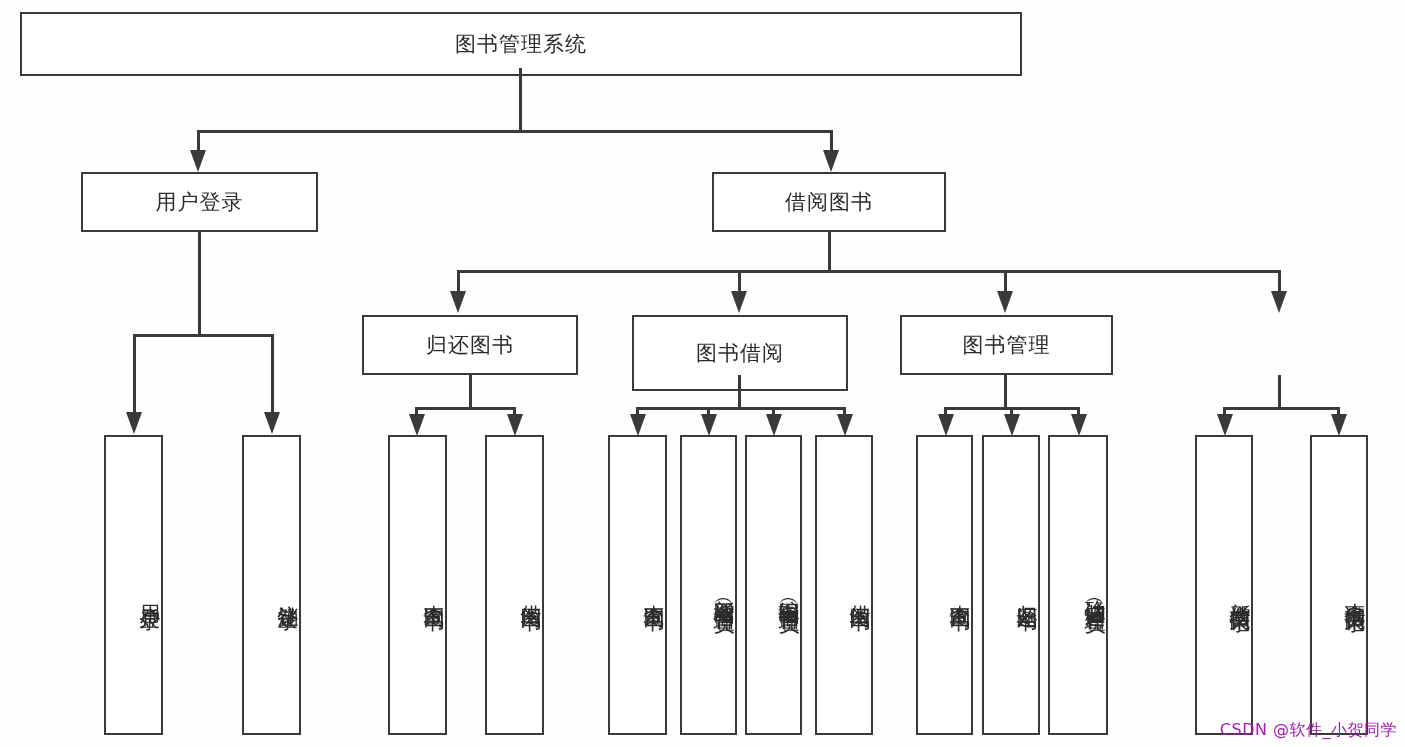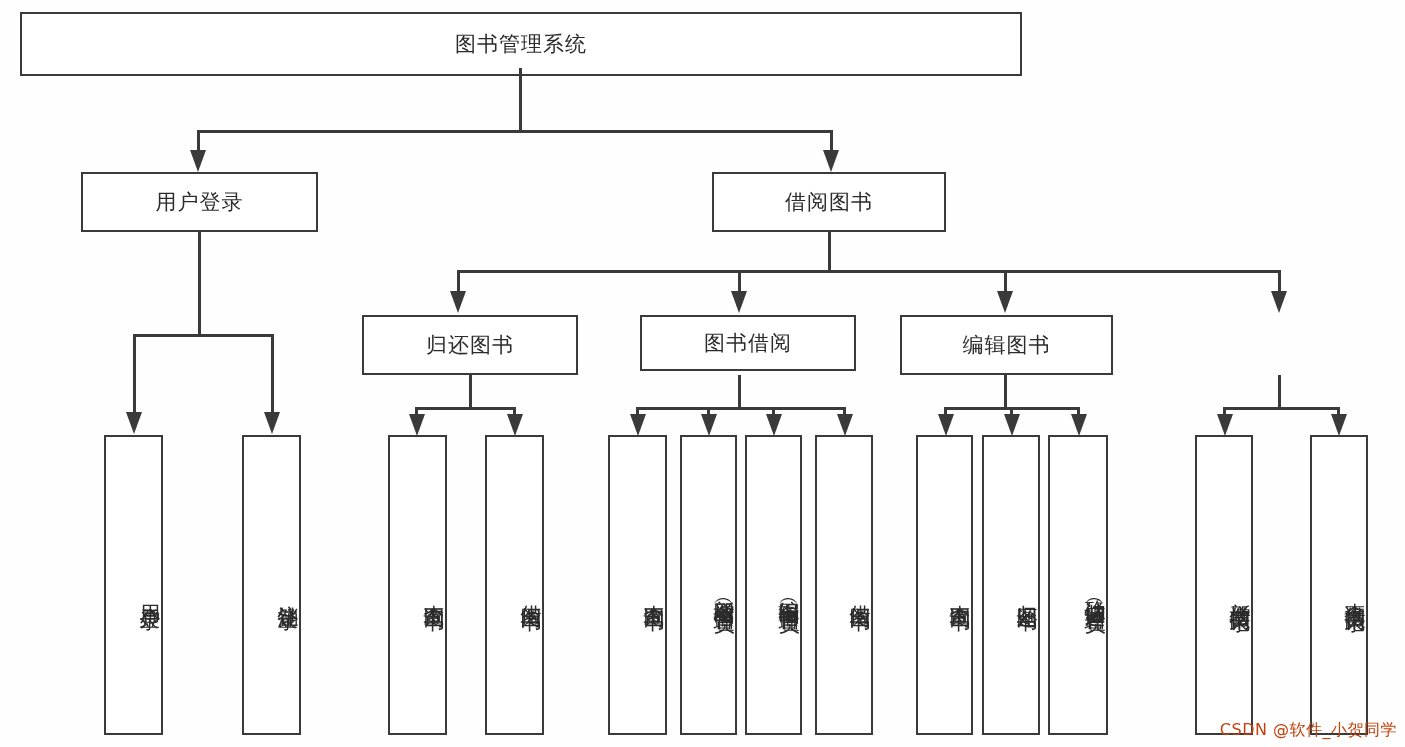--- a/index.html
+++ b/index.html
@@ -56,21 +56,21 @@
     height: 0;
     border-left: 8px solid transparent;
     border-right: 8px solid transparent;
     border-top: 22px solid #3a3a3a;
   }
   #watermark {
     position: absolute;
     right: 8px;
     bottom: 6px;
     font-size: 16px;
-    color: #c2410c;
+    color: #a21caf;
     letter-spacing: 0.5px;
     white-space: nowrap;
   }
 </style>
 </head>
 <body>
 
 <div id="canvas">
 
   <div class="node h" style="left:20px; top:12px; width:1002px; height:64px;">
@@ -115,25 +115,25 @@
   <div class="line vline" style="left:738px; top:270px; height:24px;"></div>
   <div class="arrow" style="left:731px; top:291px;"></div>
   <div class="line vline" style="left:1004px; top:270px; height:24px;"></div>
   <div class="arrow" style="left:997px; top:291px;"></div>
   <div class="line vline" style="left:1278px; top:270px; height:24px;"></div>
   <div class="arrow" style="left:1271px; top:291px;"></div>
 
   <div class="node h" style="left:362px; top:315px; width:216px; height:60px;">
     <span>归还图书</span>
   </div>
-  <div class="node h" style="left:632px; top:315px; width:216px; height:56px;margin-left:8px;">
+  <div class="node h" style="left:632px; top:315px; width:216px; height:76px;">
     <span>图书借阅</span>
   </div>
   <div class="node h" style="left:900px; top:315px; width:213px; height:60px;">
-    <span>编辑图书</span>
+    <span>图书管理</span>
   </div>
 
   <div class="line vline" style="left:469px; top:375px; height:32px;"></div>
   <div class="line hline" style="left:415px; top:407px; width:101px;"></div>
   <div class="line vline" style="left:415px; top:407px; height:12px;"></div>
   <div class="arrow" style="left:409px; top:414px;"></div>
   <div class="line vline" style="left:513px; top:407px; height:12px;"></div>
   <div class="arrow" style="left:507px; top:414px;"></div>
 
   <div class="node v" style="left:388px; top:435px; width:59px; height:300px;">

